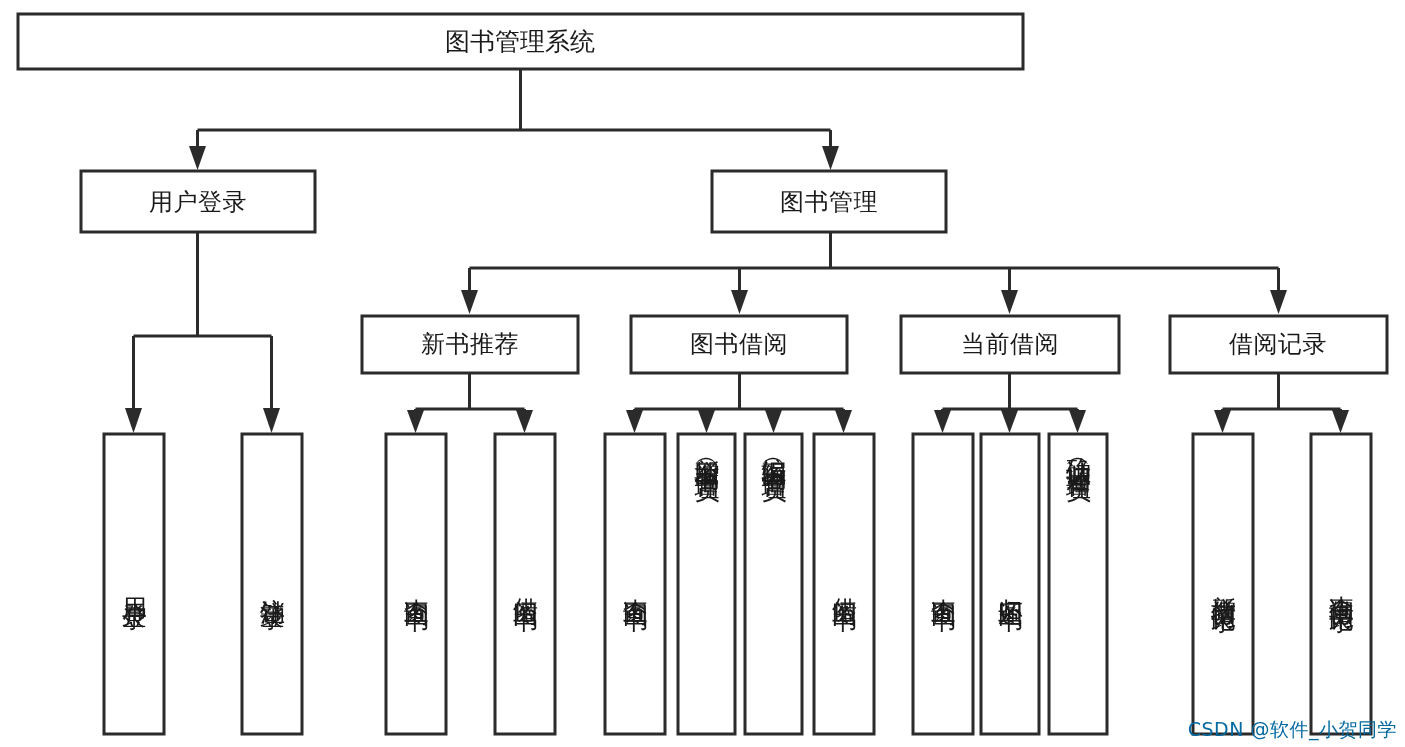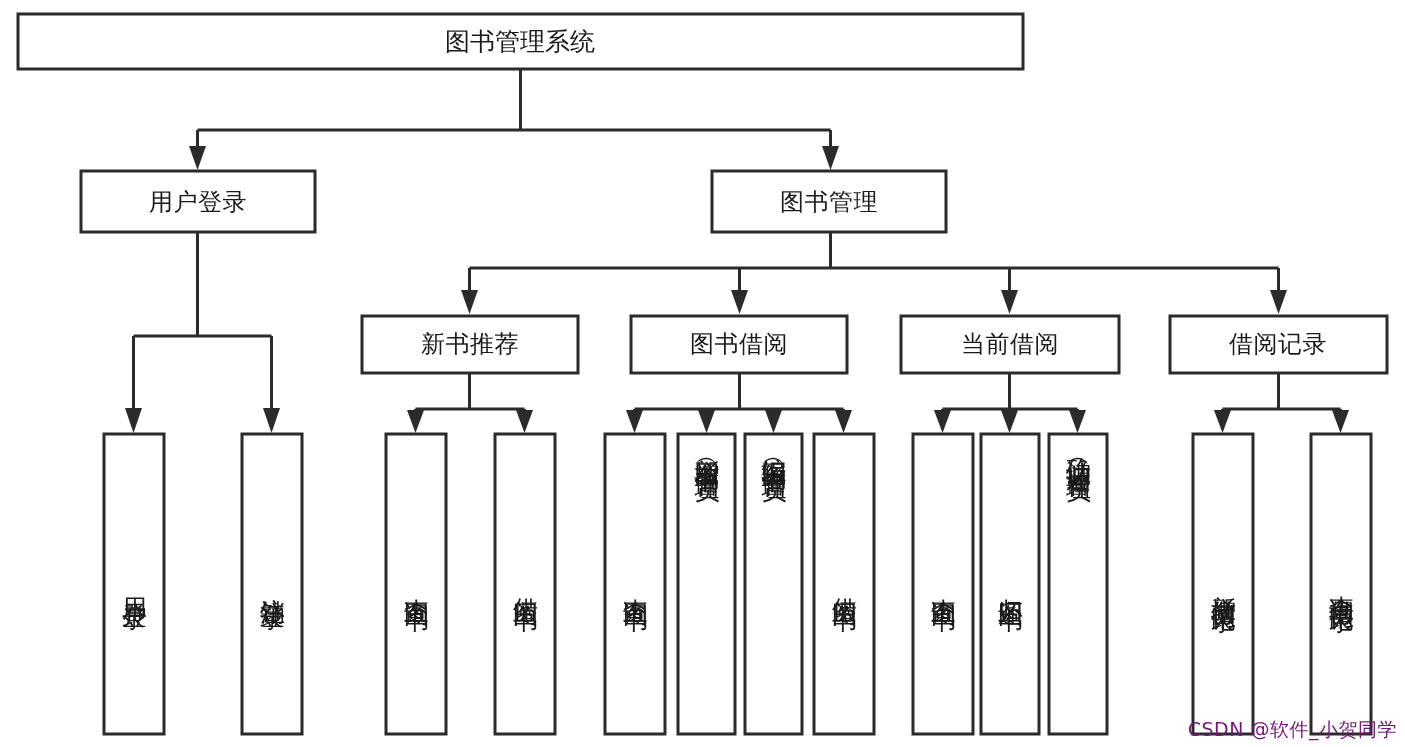--- a/index.html
+++ b/index.html
@@ -72,21 +72,21 @@
     color: #1a1a1a;
     letter-spacing: 3px;
     white-space: nowrap;
   }
   .watermark {
     position: absolute;
     right: 8px;
     bottom: 4px;
     font-family: "DejaVu Sans", "Liberation Sans", sans-serif;
     font-size: 19px;
-    color: #701a75;
+    color: #0369a1;
     white-space: nowrap;
     letter-spacing: 0.5px;
     text-align: center;
   }
 </style>
 </head>
 <body>
 
 <div id="diagram-root">
 

